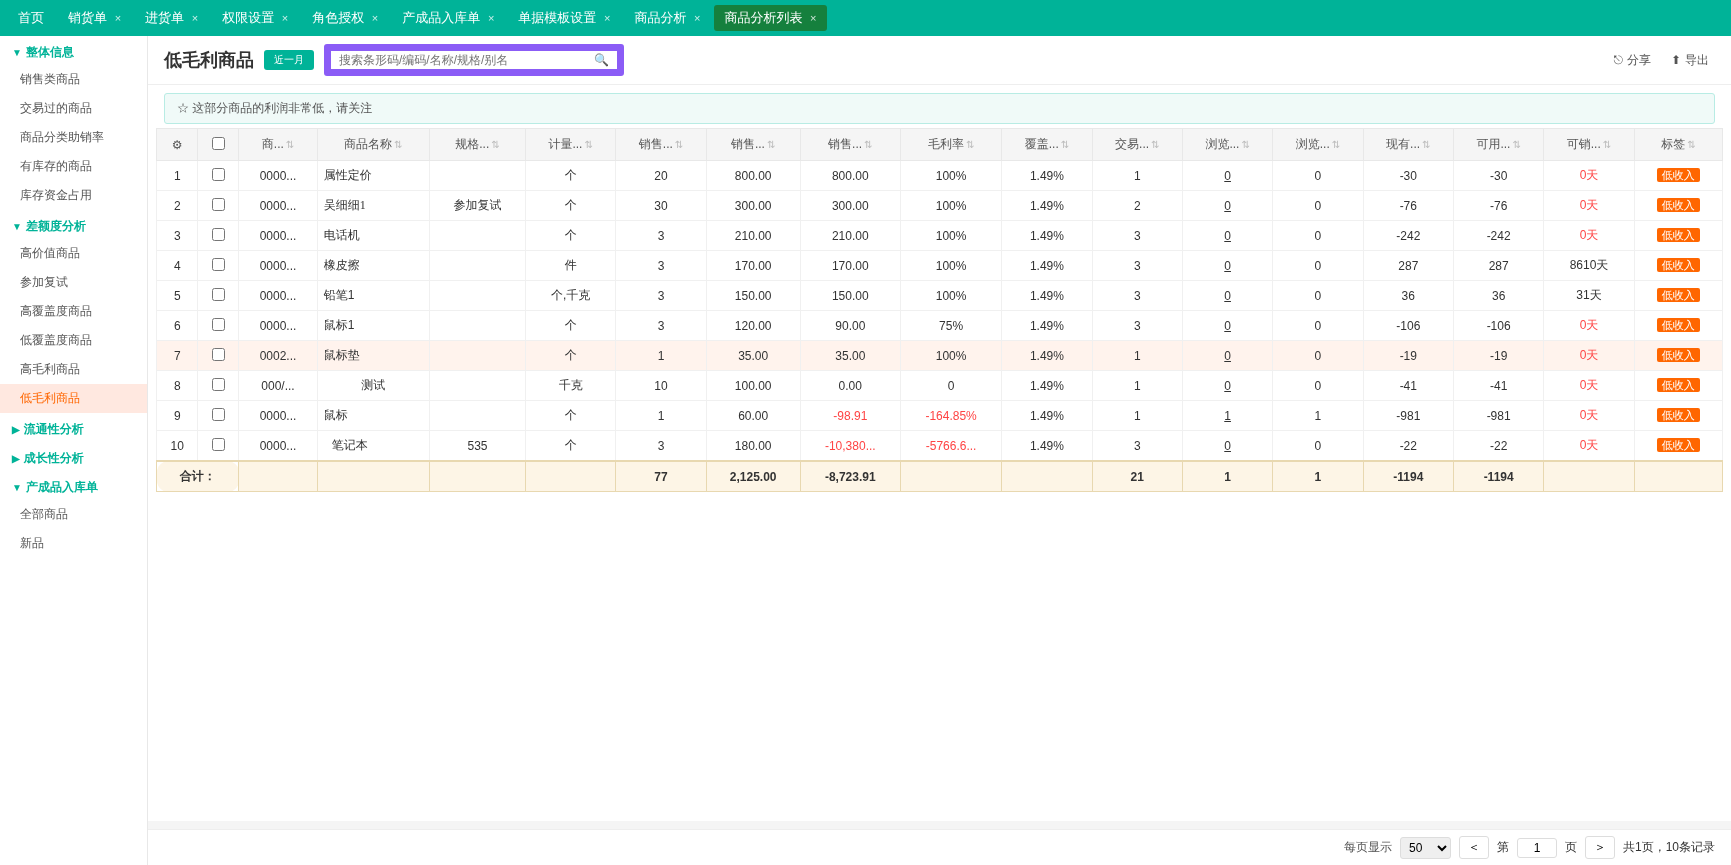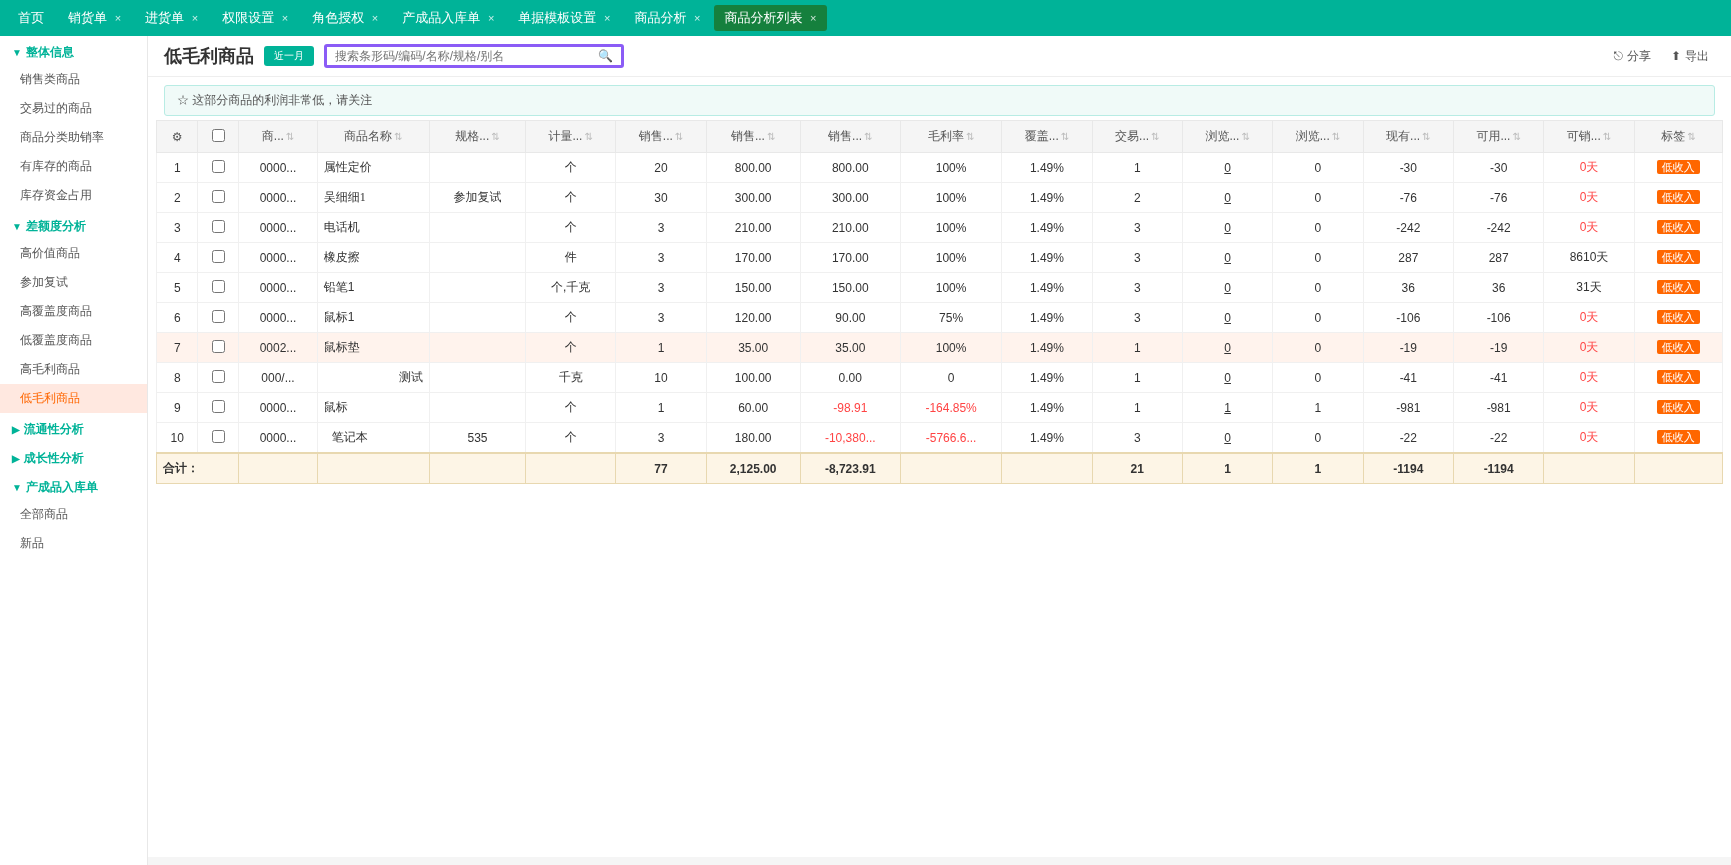--- a/index.html
+++ b/index.html
@@ -86,21 +86,21 @@
       color: #fff;
       border: none;
       padding: 3px 10px;
       border-radius: 3px;
       cursor: pointer;
       font-size: 10px;
     }
     .search-box {
       display: flex;
       align-items: center;
-      border: 3px solid #8b5cf6;
+      border: 7px solid #8b5cf6;
       border-radius: 3px;
       padding: 2px 8px;
       flex: 1;
       max-width: 300px;
     }
     .search-box input {
       border: none;
       outline: none;
       font-size: 12px;
       width: 100%;
@@ -494,21 +494,21 @@
       <td>0</td>
       <td>-19</td>
       <td>-19</td>
       <td style="color:#ff4444">0天</td>
       <td><span style="background:#ff6600;color:#fff;padding:1px 5px;border-radius:2px;font-size:11px;">低收入</span></td>
     </tr>
             <tr>
       <td>8</td>
       <td><input type="checkbox" style=""></td>
       <td>000/...</td>
-      <td style="text-align:right;">测试</td>
+      <td style="text-align:center;">测试</td>
       <td></td>
       <td>千克</td>
       <td>10</td>
       <td>100.00</td>
       <td style="">0.00</td>
       <td style="">0</td>
       <td>1.49%</td>
       <td>1</td>
       <td><span class="underline-link">0</span></td>
       <td>0</td>
@@ -553,21 +553,21 @@
       <td><span class="underline-link">0</span></td>
       <td>0</td>
       <td>-22</td>
       <td>-22</td>
       <td style="color:#ff4444">0天</td>
       <td><span style="background:#ff6600;color:#fff;padding:1px 5px;border-radius:2px;font-size:11px;">低收入</span></td>
     </tr>
           </tbody>
         <tfoot>
           <tr class="total-row">
-            <td colspan="2" style="text-align:left;">合计：</td>
+            <td colspan="2" style="text-align:center;border-radius:12px;">合计：</td>
             <td></td>
             <td></td>
             <td></td>
             <td></td>
             <td>77</td>
             <td>2,125.00</td>
             <td>-8,723.91</td>
             <td></td>
             <td></td>
             <td>21</td>
@@ -577,14 +577,28 @@
             <td>-1194</td>
             <td></td>
             <td></td>
           </tr>
         </tfoot>
       </table>
     </div>
 
     <div class="scrollbar-area"></div>
 
+    <div class="bottom-bar">
+      <span class="per-page-label">每页显示</span>
+      <select class="per-page-select">
+        <option value="50">50</option>
+        <option value="20">20</option>
+        <option value="100">100</option>
+      </select>
+      <button class="pagination-btn">＜</button>
+      <span>第</span>
+      <input type="text" class="page-input" value="1" style="">
+      <span>页</span>
+      <button class="pagination-btn">＞</button>
+      <span>共1页，10条记录</span>
+    </div>
   </div>
 </div>
 
 </body></html>

